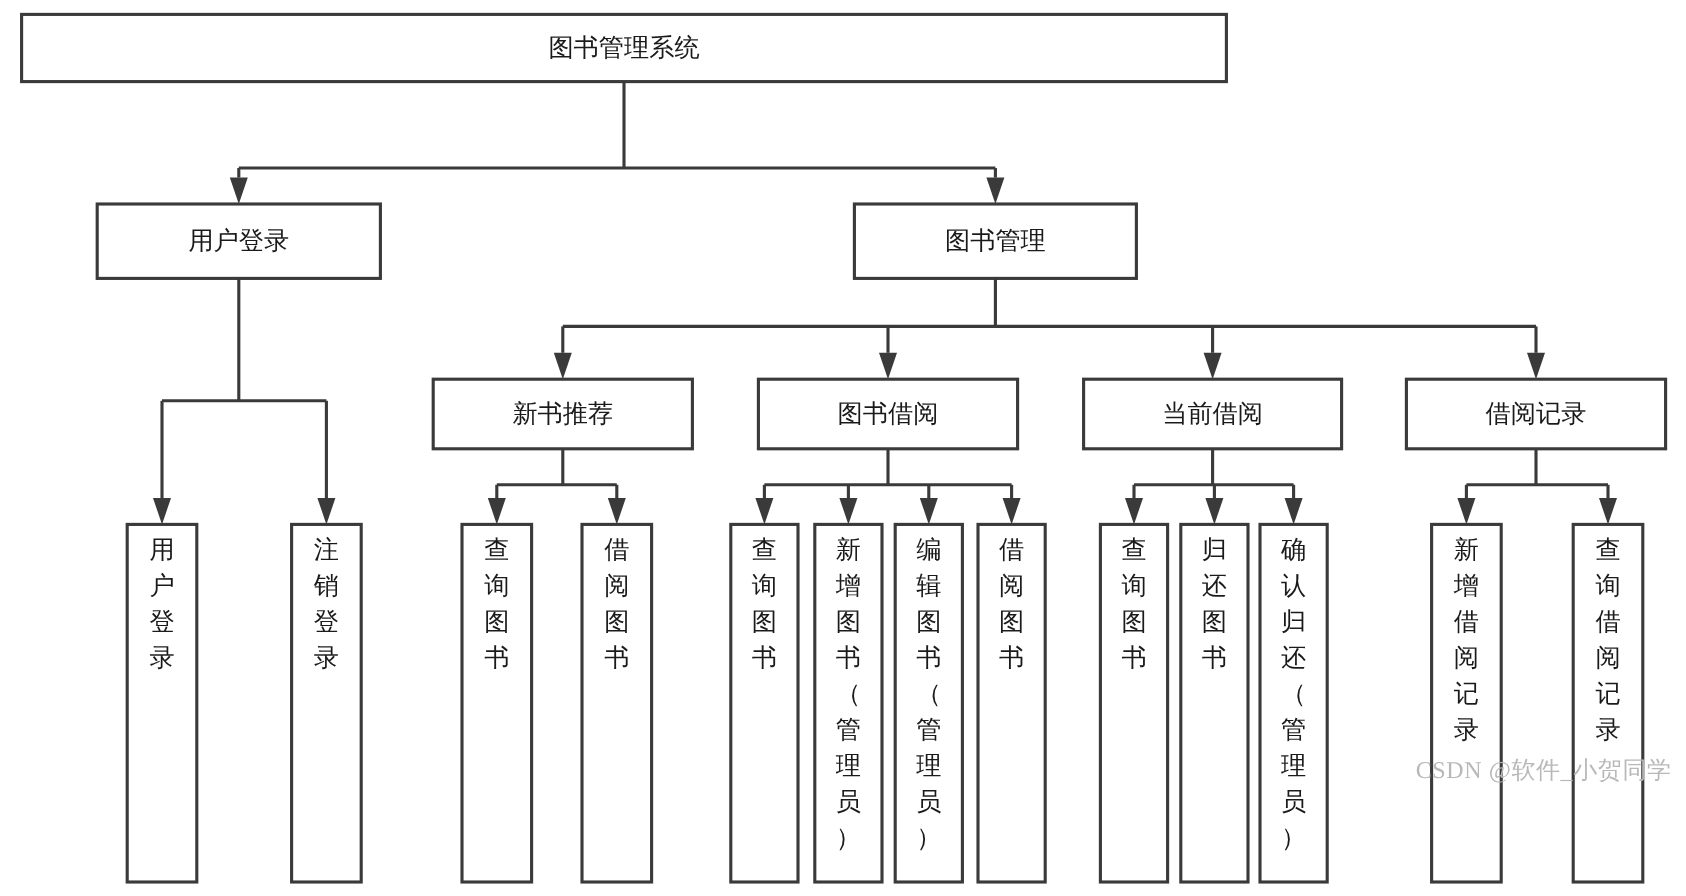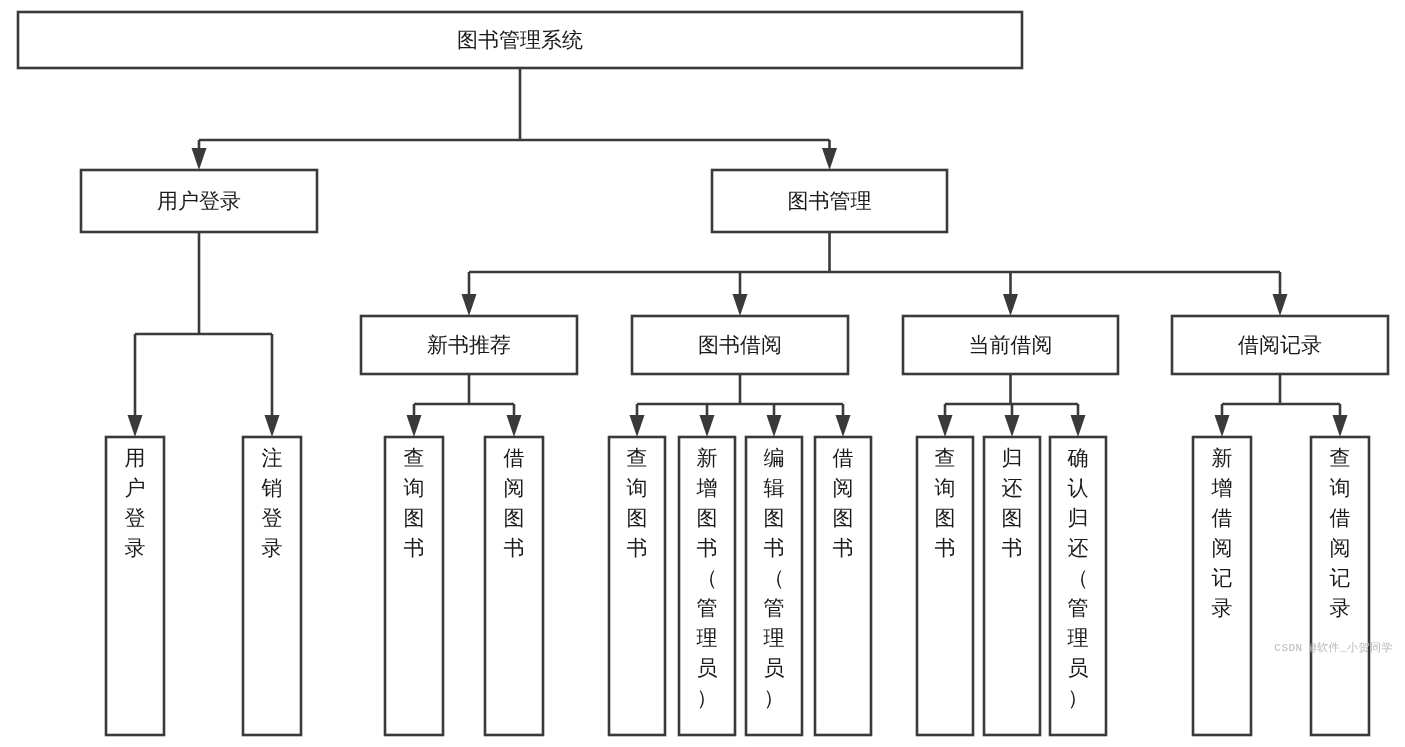--- a/index.html
+++ b/index.html
@@ -53,22 +53,22 @@
   .node-label-v {
     fill: #1a1a1a;
     font-family: "Liberation Sans", "DejaVu Sans", sans-serif;
     font-size: 21px;
     text-anchor: middle;
   }
   .watermark-text {
     position: absolute;
     right: 12px;
     bottom: 6px;
-    font-family: Liberation Mono, monospace;
-    font-size: 11px;
+    font-family: Liberation Serif, serif;
+    font-size: 20px;
     color: #b8b8b8;
     white-space: nowrap;
     letter-spacing: 0.5px;
     user-select: none;
     margin-top: 48px;
   }
 </style>
 </head>
 <body>
 

